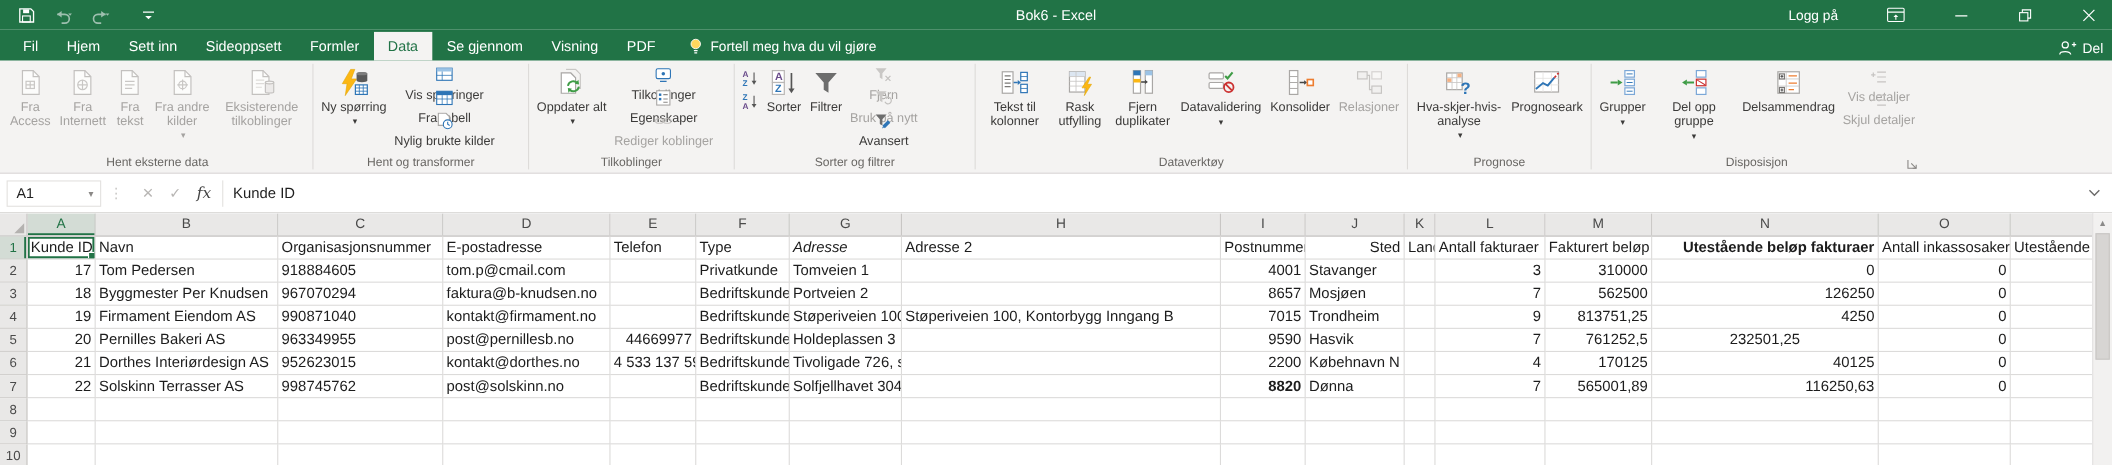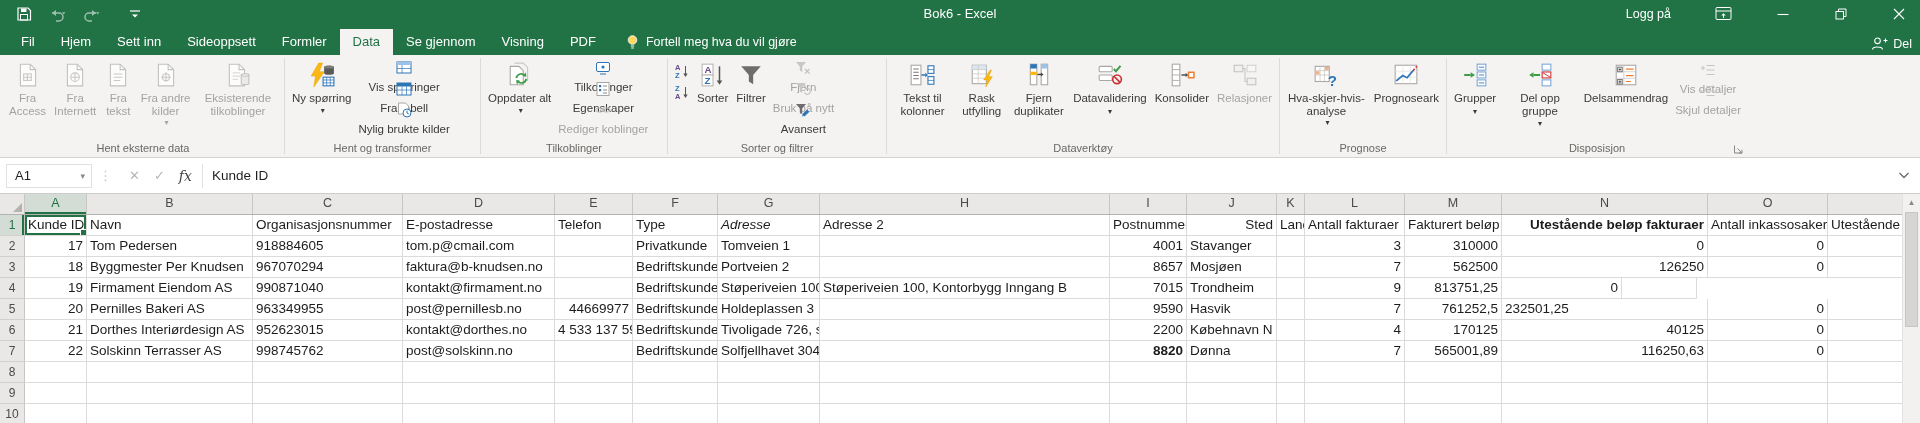--- a/index.html
+++ b/index.html
@@ -715,39 +715,40 @@
         <div class="cell" style="width: 152px; text-align: left;">kontakt@firmament.no</div>
         <div class="cell" style="width: 78px; text-align: right;"></div>
         <div class="cell" style="width: 85px; text-align: left;">Bedriftskunde</div>
         <div class="cell" style="width: 102px; text-align: left;">Støperiveien 100</div>
         <div class="cell" style="width: 290px; text-align: left;">Støperiveien 100, Kontorbygg Inngang B</div>
         <div class="cell" style="width: 77px; text-align: right;">7015</div>
         <div class="cell" style="width: 90px; text-align: left;">Trondheim</div>
         <div class="cell" style="width: 28px; text-align: left;"></div>
         <div class="cell" style="width: 100px; text-align: right;">9</div>
         <div class="cell" style="width: 97px; text-align: right;">813751,25</div>
+        <div class="cell" style="width: 206px; text-align: right;">4250</div>
         <div class="cell" style="width: 120px; text-align: right;">0</div>
         <div class="cell" style="width: 75px; text-align: left;"></div>
       </div>
       <div class="grow">
         <div class="rownum">5</div>
         <div class="cell" style="width: 62px; text-align: right;">20</div>
         <div class="cell" style="width: 166px; text-align: left;">Pernilles Bakeri AS</div>
         <div class="cell" style="width: 150px; text-align: left;">963349955</div>
         <div class="cell" style="width: 152px; text-align: left;">post@pernillesb.no</div>
         <div class="cell" style="width: 78px; text-align: right;">44669977</div>
         <div class="cell" style="width: 85px; text-align: left;">Bedriftskunde</div>
         <div class="cell" style="width: 102px; text-align: left;">Holdeplassen 3</div>
         <div class="cell" style="width: 290px; text-align: left;"></div>
         <div class="cell" style="width: 77px; text-align: right;">9590</div>
         <div class="cell" style="width: 90px; text-align: left;">Hasvik</div>
         <div class="cell" style="width: 28px; text-align: left;"></div>
         <div class="cell" style="width: 100px; text-align: right;">7</div>
         <div class="cell" style="width: 97px; text-align: right;">761252,5</div>
-        <div class="cell" style="width: 206px; text-align: left;">232501,25</div>
+        <div class="cell" style="width: 206px; text-align: center;">232501,25</div>
         <div class="cell" style="width: 120px; text-align: right;">0</div>
         <div class="cell" style="width: 75px; text-align: left;"></div>
       </div>
       <div class="grow">
         <div class="rownum">6</div>
         <div class="cell" style="width: 62px; text-align: right;">21</div>
         <div class="cell" style="width: 166px; text-align: left;">Dorthes Interiørdesign AS</div>
         <div class="cell" style="width: 150px; text-align: left;">952623015</div>
         <div class="cell" style="width: 152px; text-align: left;">kontakt@dorthes.no</div>
         <div class="cell" style="width: 78px; text-align: right;">4 533 137 592</div>

